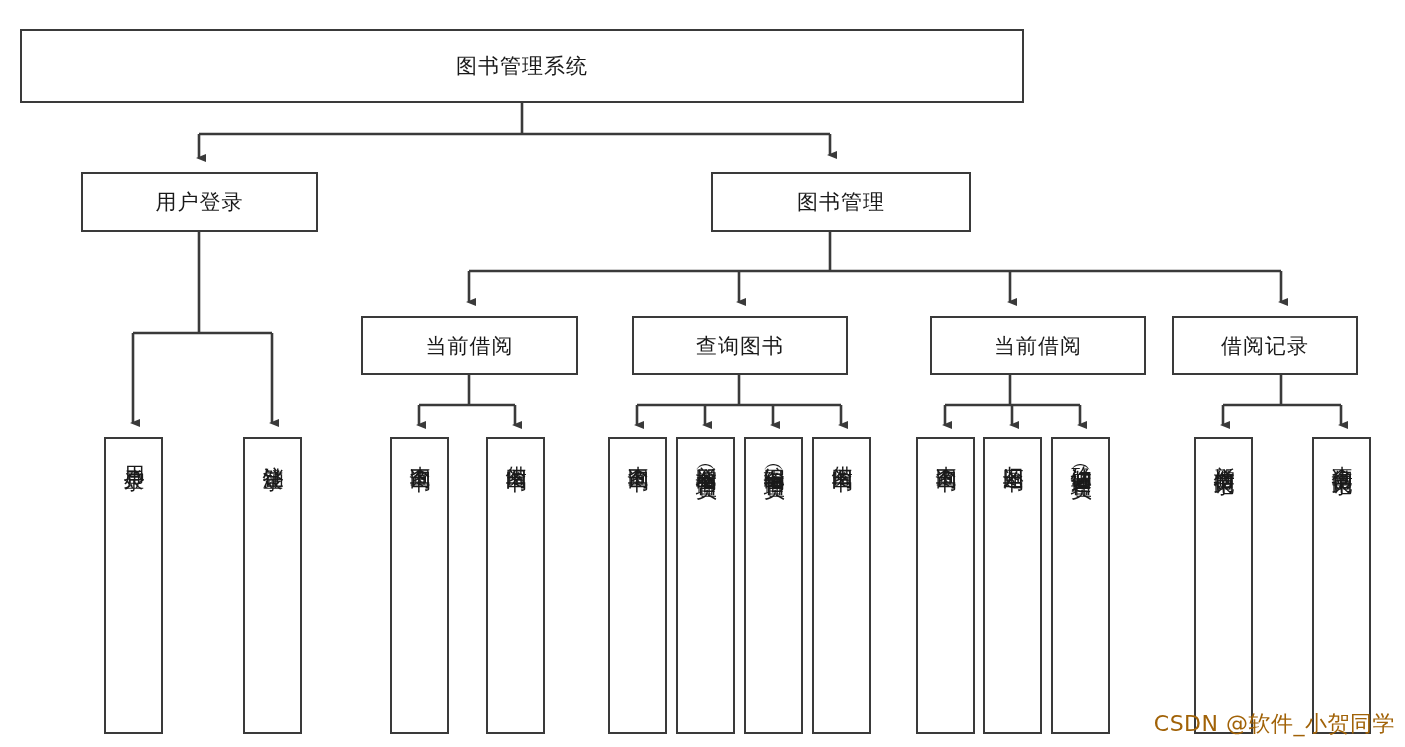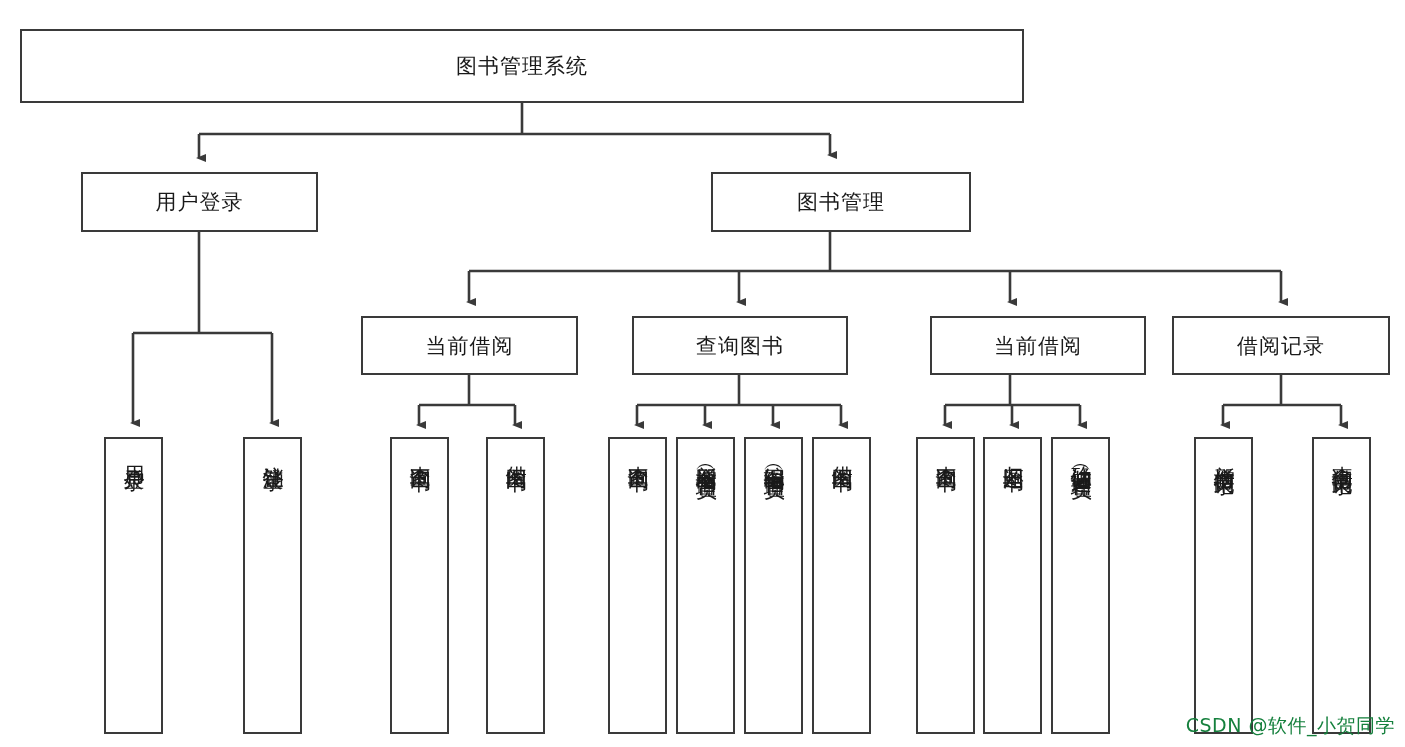--- a/index.html
+++ b/index.html
@@ -49,22 +49,22 @@
     text-orientation: upright;
     font-size: 21px;
     line-height: 1.12;
     letter-spacing: 2px;
     white-space: nowrap;
   }
   .watermark {
     position: absolute;
     right: 10px;
     bottom: 8px;
-    font-size: 19px;
-    color: #15803d;
+    font-size: 22px;
+    color: #a16207;
     letter-spacing: 0.5px;
     white-space: nowrap;
   }
 </style>
 </head>
 <body>
 
 <div id="canvas">
 
   <svg class="edges" viewBox="0 0 1405 747">
@@ -130,21 +130,21 @@
 
   <div class="node horizontal" style="left:361px; top:316px; width:217px; height:59px;">
     <span>当前借阅</span>
   </div>
   <div class="node horizontal" style="left:632px; top:316px; width:216px; height:59px;">
     <span>查询图书</span>
   </div>
   <div class="node horizontal" style="left:902px; top:316px; width:216px; height:59px;margin-left:28px;">
     <span>当前借阅</span>
   </div>
-  <div class="node horizontal" style="left:1172px; top:316px; width:218px; height:59px;">
+  <div class="node horizontal" style="left:1172px; top:316px; width:186px; height:59px;">
     <span>借阅记录</span>
   </div>
 
   <div class="node vertical" style="left:104px; top:437px; width:59px; height:297px;">
     <span class="vtext">用户登录</span>
   </div>
   <div class="node vertical" style="left:243px; top:437px; width:59px; height:297px;">
     <span class="vtext">注销登录</span>
   </div>
 

